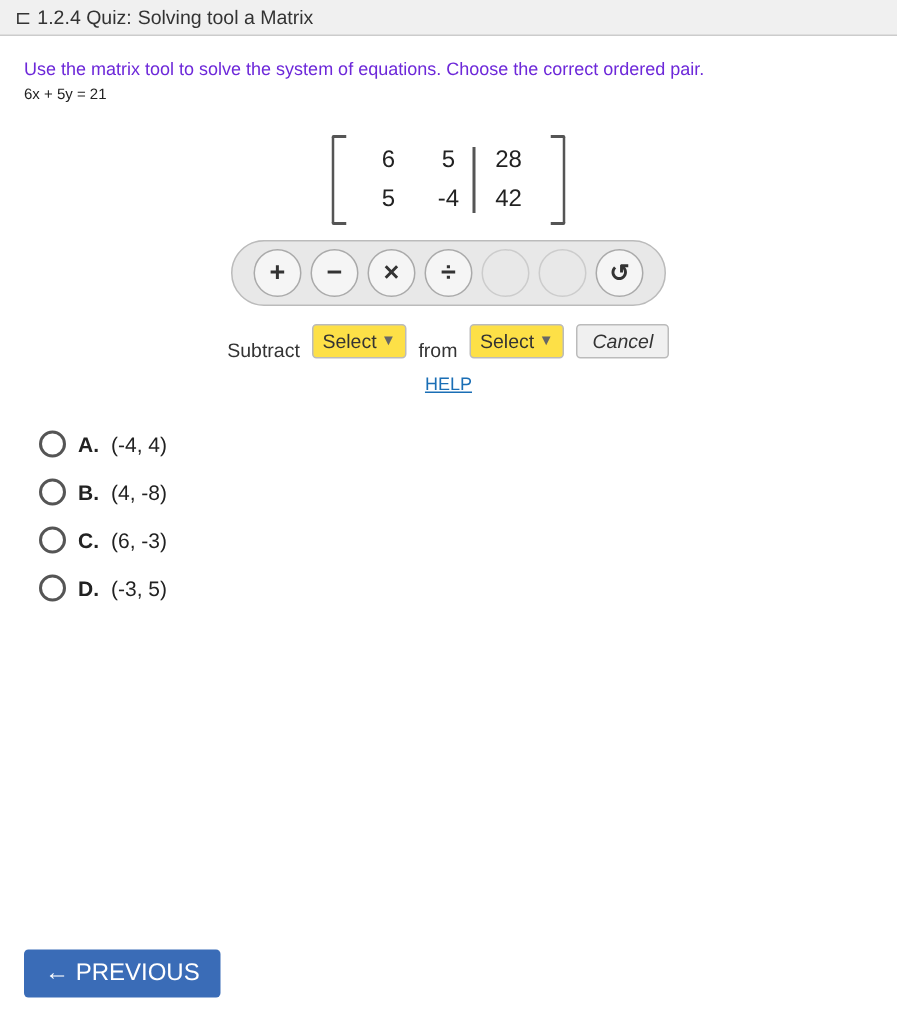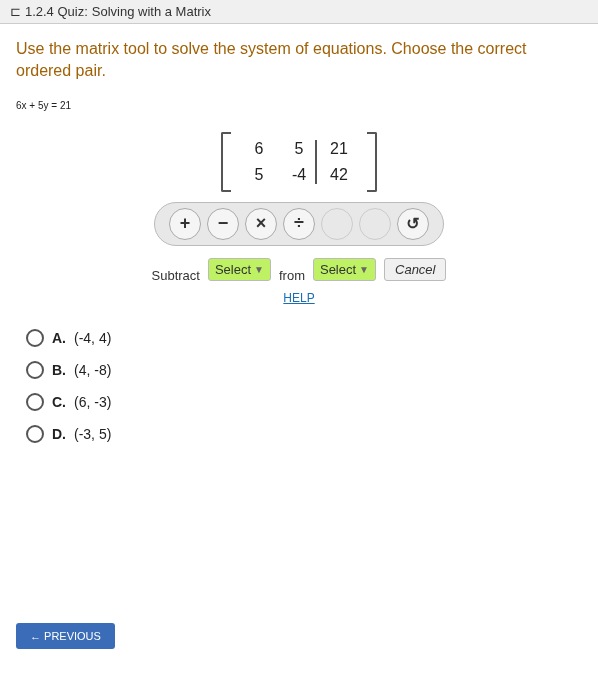--- a/index.html
+++ b/index.html
@@ -19,23 +19,22 @@
       font-size: 13px;
       color: #333;
       display: flex;
       align-items: center;
       gap: 4px;
     }
     .content {
       padding: 14px 16px 10px 16px;
     }
     .instructions {
-      font-size: 16px;
-      color: #a16207;
-      margin-bottom: 14px;
+      font-size: 12px;
+      color: #6d28d9;
       line-height: 1.4;
     }
     .equations {
       margin-bottom: 18px;
       line-height: 1.7;
       font-size: 10px;
     }
     .matrix-area {
       display: flex;
       flex-direction: column;
@@ -127,21 +126,21 @@
       margin-bottom: 8px;
       flex-wrap: wrap;
     }
     .row-ops-label {
       font-size: 13px;
       color: #333;
       margin-top: 12px;
     }
     .select-dropdown {
       border: 1px solid #bbb;
-      background: #bef264;
+      background: #fde047;
       border-radius: 3px;
       padding: 3px 6px;
       font-size: 13px;
       cursor: pointer;
       display: flex;
       align-items: center;
       gap: 3px;
       color: #333;
     }
     .select-dropdown .chevron {
@@ -186,65 +185,65 @@
       border: 2px solid #555;
       background: #fff;
       flex-shrink: 0;
     }
     .answer-label-letter {
       font-weight: bold;
       color: #222;
     }
     .prev-btn {
       position: absolute;
-      bottom: 30px;
+      bottom: 14px;
       left: 16px;
       background: #3a6cb7;
       color: #fff;
       border: none;
       border-radius: 3px;
       padding: 7px 14px;
-      font-size: 11px;
+      font-size: 16px;
       cursor: pointer;
       display: flex;
       align-items: center;
       gap: 5px;
     }
     .page-wrapper {
       position: relative;
       min-height: 679px;
     }
   </style>
 </head>
 <body>
 
 <div class="page-wrapper">
 
   <div class="top-bar">
     <span>⊏</span>
     <span>1.2.4 Quiz:</span>
-    <span>Solving with a Matrix</span>
+    <span>Solving tool a Matrix</span>
   </div>
 
   <div class="content">
 
     <div class="instructions">Use the matrix tool to solve the system of equations. Choose the correct ordered pair.</div>
 
     <div class="equations">
       <div>6x + 5y = 21</div>
     </div>
 
     <div class="matrix-area">
       <div class="matrix-wrapper">
         <div class="matrix-bracket-left"></div>
         <div class="matrix-inner">
 
           <div class="matrix-cell">6</div>
           <div class="matrix-cell">5</div>
-          <div class="matrix-cell">21</div>
+          <div class="matrix-cell">28</div>
 
           <div class="matrix-cell">5</div>
           <div class="matrix-cell">-4</div>
           <div class="matrix-cell">42</div>
         </div>
         <div class="matrix-divider"></div>
         <div class="matrix-bracket-right"></div>
       </div>
 
       <div class="toolbar">

